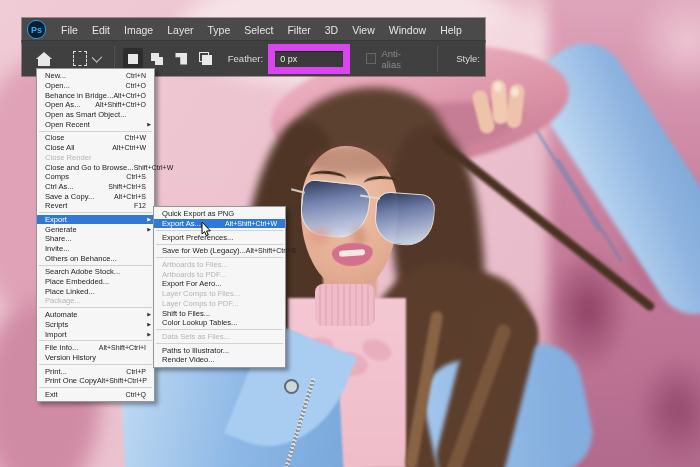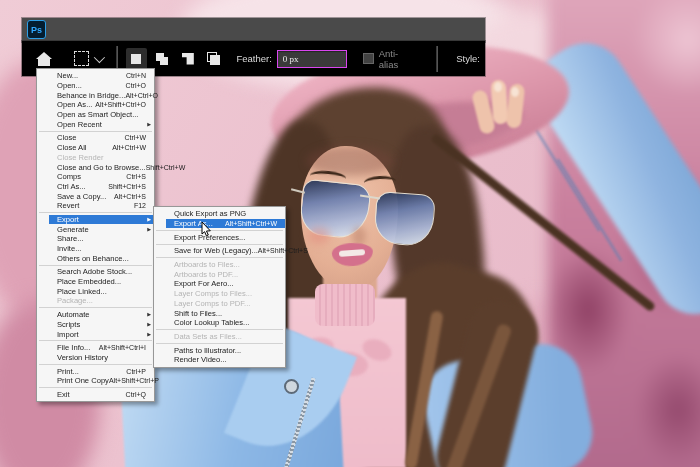--- a/index.html
+++ b/index.html
@@ -99,26 +99,26 @@
   .ph-jacketR{position:absolute;left:428px;top:352px;width:160px;height:130px;border-radius:40px;
     transform:rotate(-12deg);filter:blur(2px);
     background:linear-gradient(100deg,#a3c6ec 0%,#83aede 80%);}
   .seam{position:absolute;width:3px;height:120px;background:rgba(90,130,180,.5);filter:blur(1px);}
   .seam1{left:566px;top:120px;transform:rotate(-32deg);}
   .seam2{left:588px;top:150px;transform:rotate(-32deg);}
 
   
   .menubar{position:absolute;left:22px;top:18px;width:463px;height:23px;background:#4a4a4a;
     border-bottom:1px solid #383838;display:flex;align-items:center;box-shadow:0 0 0 1px rgba(30,30,30,.4);}
-  .ps-logo{width:17px;height:17px;margin-left:5px;border-radius:3px;background:#041d30;
+  .ps-logo{width:17px;height:17px;margin-left:5px;border-radius:9px;background:#041d30;
     border:1px solid #2d9fe8;color:#31a8ff;font-size:9px;font-weight:bold;
     display:flex;align-items:center;justify-content:center;}
   .mb-items{display:flex;margin-left:8px;}
   .mb-item{color:#e6e6e6;font-size:10.5px;padding:0 7px;line-height:22px;cursor:default;}
-  .optbar{position:absolute;left:22px;top:41px;width:463px;height:35px;background:#000000;
+  .optbar{position:absolute;left:22px;top:41px;width:463px;height:35px;background:#404040;
     display:flex;align-items:center;box-shadow:0 0 0 1px rgba(30,30,30,.4);}
   .ob-sep{width:1px;height:26px;background:#3a3a3a;border-right:1px solid #555;margin:0 6px;}
   .home-ico{margin-left:14px;width:16px;height:14px;position:relative;}
   .home-ico:before{content:"";position:absolute;left:2px;top:6px;width:12px;height:8px;background:#e8e8e8;}
   .home-ico:after{content:"";position:absolute;left:0;top:0;width:0;height:0;
     border-left:8px solid transparent;border-right:8px solid transparent;border-bottom:7px solid #e8e8e8;}
   .marquee-ico{margin-left:22px;width:13px;height:13px;border:1.4px dashed #dcdcdc;}
   .chev{margin-left:5px;margin-right:8px;width:7px;height:7px;border-right:1.6px solid #ccc;
     border-bottom:1.6px solid #ccc;transform:rotate(45deg) translateY(-2px);}
   .selbtn{width:22px;height:22px;display:flex;align-items:center;justify-content:center;margin:0 2px;}
@@ -127,34 +127,34 @@
   .sq2{position:relative;width:12px;height:12px;}
   .sq2 .a{position:absolute;left:0;top:0;width:8px;height:8px;background:#e8e8e8;}
   .sq2 .b{position:absolute;right:0;bottom:0;width:8px;height:8px;background:#e8e8e8;}
   .sq3{position:relative;width:12px;height:12px;}
   .sq3 .a{position:absolute;left:0;top:0;width:12px;height:12px;background:#e8e8e8;
     clip-path:polygon(0 0,100% 0,100% 100%,40% 100%,40% 40%,0 40%);}
   .sq4{position:relative;width:13px;height:13px;}
   .sq4 .a{position:absolute;left:0;top:0;width:8px;height:8px;border:1.3px solid #e8e8e8;}
   .sq4 .b{position:absolute;right:0;bottom:0;width:8px;height:8px;border:1.3px solid #e8e8e8;background:#e8e8e8;}
   .ob-label{color:#dcdcdc;font-size:9.5px;margin:0 5px 0 10px;}
-  .ob-input{width:58px;height:16px;background:#3a3a3a;border:1px solid #d946ef;
+  .ob-input{width:58px;height:16px;background:#3a3a3a;border:7px solid #d946ef;
     box-shadow:inset 0 1px 1px rgba(0,0,0,.4);color:#eee;font-size:9px;
-    font-family:Liberation Serif, serif;padding:0 5px;}
+    font-family:Liberation Sans, sans-serif;padding:0 5px;}
   .checkbox{width:9px;height:9px;border:1px solid #666;background:#424242;margin-left:16px;}
   .ob-label.dis{color:#8a8a8a;margin-left:5px;}
   .ob-style{margin-left:12px;}
 
   
   .ddmenu{position:absolute;background:#f6f6f6;border:1px solid #979797;
     box-shadow:3px 3px 4px rgba(0,0,0,.35);padding:2px 0;z-index:5;}
   #fileMenu{left:36px;top:68px;width:117px;}
   #exportMenu{left:153px;top:206px;width:131px;}
   .mrow{height:9.7px;display:flex;align-items:center;padding:0 3px 0 8px;
-    font-size:7.6px;color:#1c1c1c;white-space:nowrap;cursor:default;margin-left:12px;}
+    font-size:7.6px;color:#1c1c1c;white-space:nowrap;cursor:default;}
   .mrow .lbl{flex:0 0 auto;}
   .mrow .sc{margin-left:auto;font-size:7px;color:#1c1c1c;padding-right:5px;}
   .mrow .arr{margin-left:auto;font-size:5px;color:#333;line-height:1;}
   .mrow.disabled,.mrow.disabled .sc{color:#b4b4b4;}
   .mrow.selected{background:#2e7ad6;color:#fff;}
   .mrow.selected .sc{color:#fff;}
   .mrow.selected .arr{color:#fff;}
   .msep{border-top:1px solid #d2d2d2;margin:1.5px 2px;}
 
   #cursor{position:absolute;left:201px;top:221px;z-index:9;}
@@ -212,20 +212,33 @@
     <div class="ph-lapel"></div>
     <div class="ph-zip"></div>
     <div class="ph-snap"></div>
     <div class="ph-strand s2"></div>
     <div class="ph-strand s3"></div>
     <div class="ph-strand s4"></div>
   </div>
 
   <div class="menubar">
     <div class="ps-logo">Ps</div>
+    <div class="mb-items" id="mbItems">
+        <div class="mb-item">File</div>
+        <div class="mb-item">Edit</div>
+        <div class="mb-item">Image</div>
+        <div class="mb-item">Layer</div>
+        <div class="mb-item">Type</div>
+        <div class="mb-item">Select</div>
+        <div class="mb-item">Filter</div>
+        <div class="mb-item">3D</div>
+        <div class="mb-item">View</div>
+        <div class="mb-item">Window</div>
+        <div class="mb-item">Help</div>
+      </div>
   </div>
 
   <div class="optbar">
     <div class="home-ico"></div>
     <div class="marquee-ico"></div>
     <div class="chev"></div>
     <div class="ob-sep"></div>
     <div class="selbtn active">
         <div class="sq"></div>
       </div>

